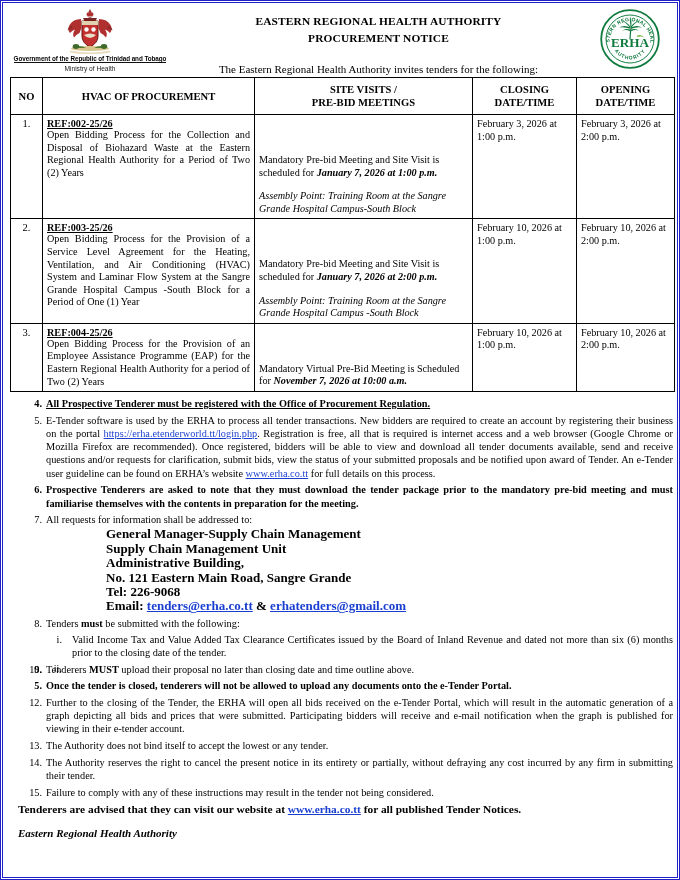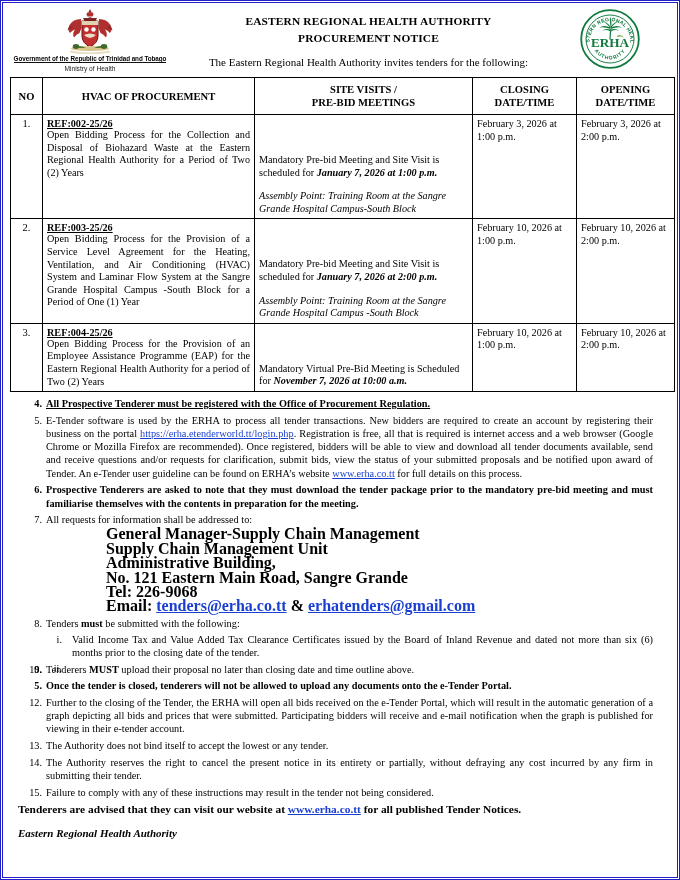--- a/index.html
+++ b/index.html
@@ -12,21 +12,21 @@
     height: 880px;
     font-family: "Liberation Serif", "DejaVu Serif", serif;
     color: #000000;
     overflow: hidden;
   }
   .page {
     box-sizing: border-box;
     width: 680px;
     height: 880px;
     border: 3px double #2020c8;
-    padding: 4px 24px 2px 7px;
+    padding: 4px 4px 2px 7px;
     position: relative;
   }
 
   
   .header {
     display: flex;
     align-items: flex-start;
     height: 66px;
   }
   .crest-block {
@@ -59,21 +59,21 @@
     padding-top: 6px;
   }
   .title1, .title2 {
     font-weight: bold;
     font-size: 11.4px;
     letter-spacing: 0.15px;
     line-height: 17px;
   }
   .invite-line {
     font-size: 11px;
-    margin-top: 9px;
+    margin-top: 16px;
   }
   .erha-block {
     width: 86px;
     display: flex;
     justify-content: center;
     padding-top: 2px;
   }
 
   
   table.proc {
@@ -162,21 +162,21 @@
   li.bold-item, li.bold-item > .num { font-weight: bold; }
   .underline { text-decoration: underline; }
   a.link {
     color: #1a3fd0;
     text-decoration: underline;
   }
   .addr-block {
     margin-top: 1px;
     padding-left: 60px;
     font-weight: bold;
-    font-size: 16px;
+    font-size: 13px;
     line-height: 14.4px;
   }
   ol.sub-list {
     list-style: none;
     margin: 2px 0 0 0;
     padding: 0;
   }
   ol.sub-list > li {
     position: relative;
     padding-left: 26px;

